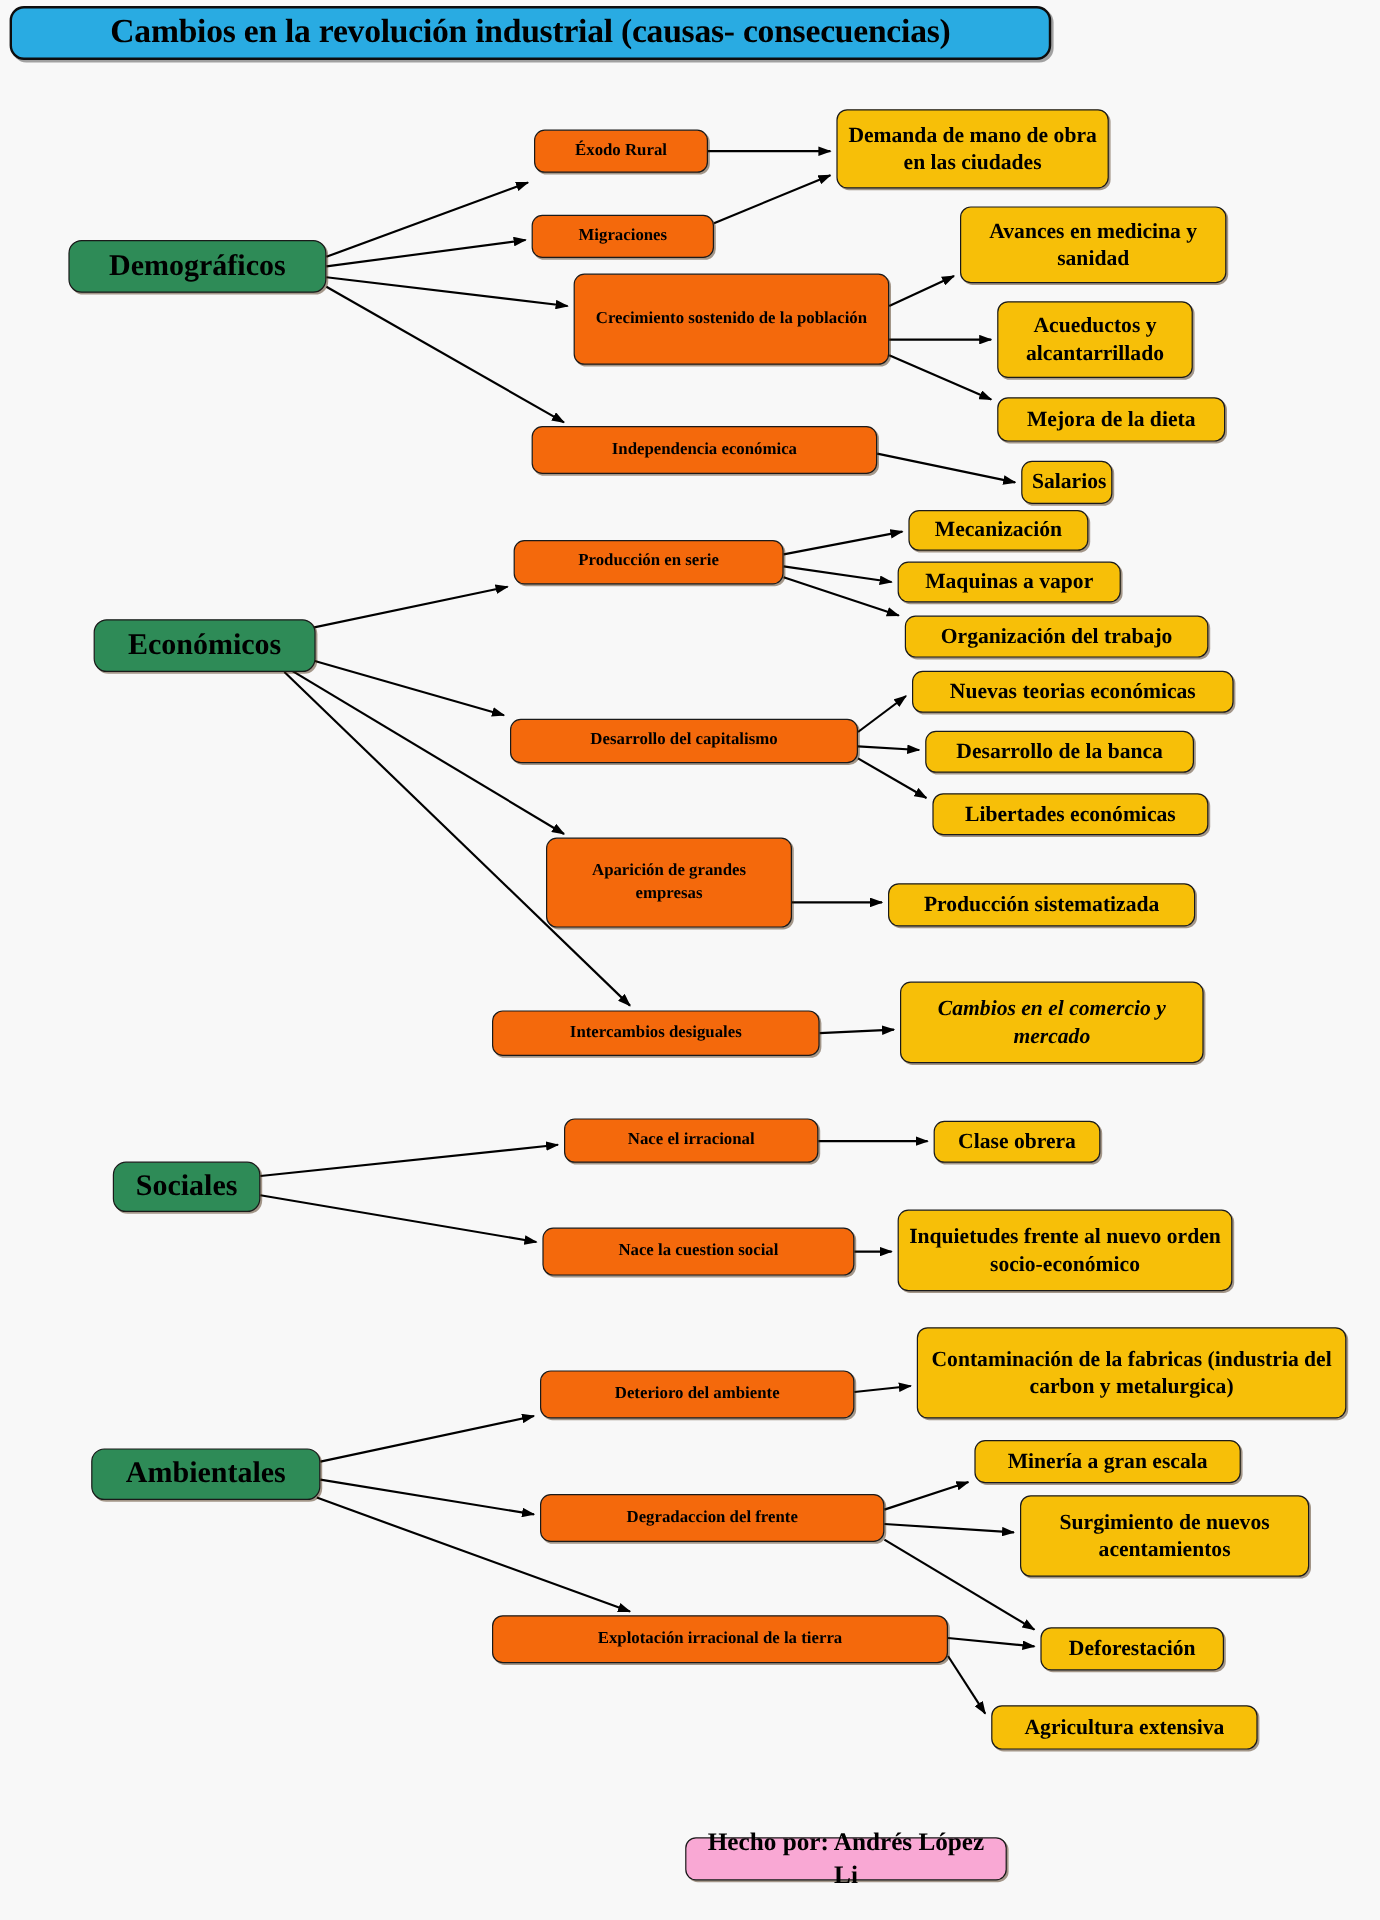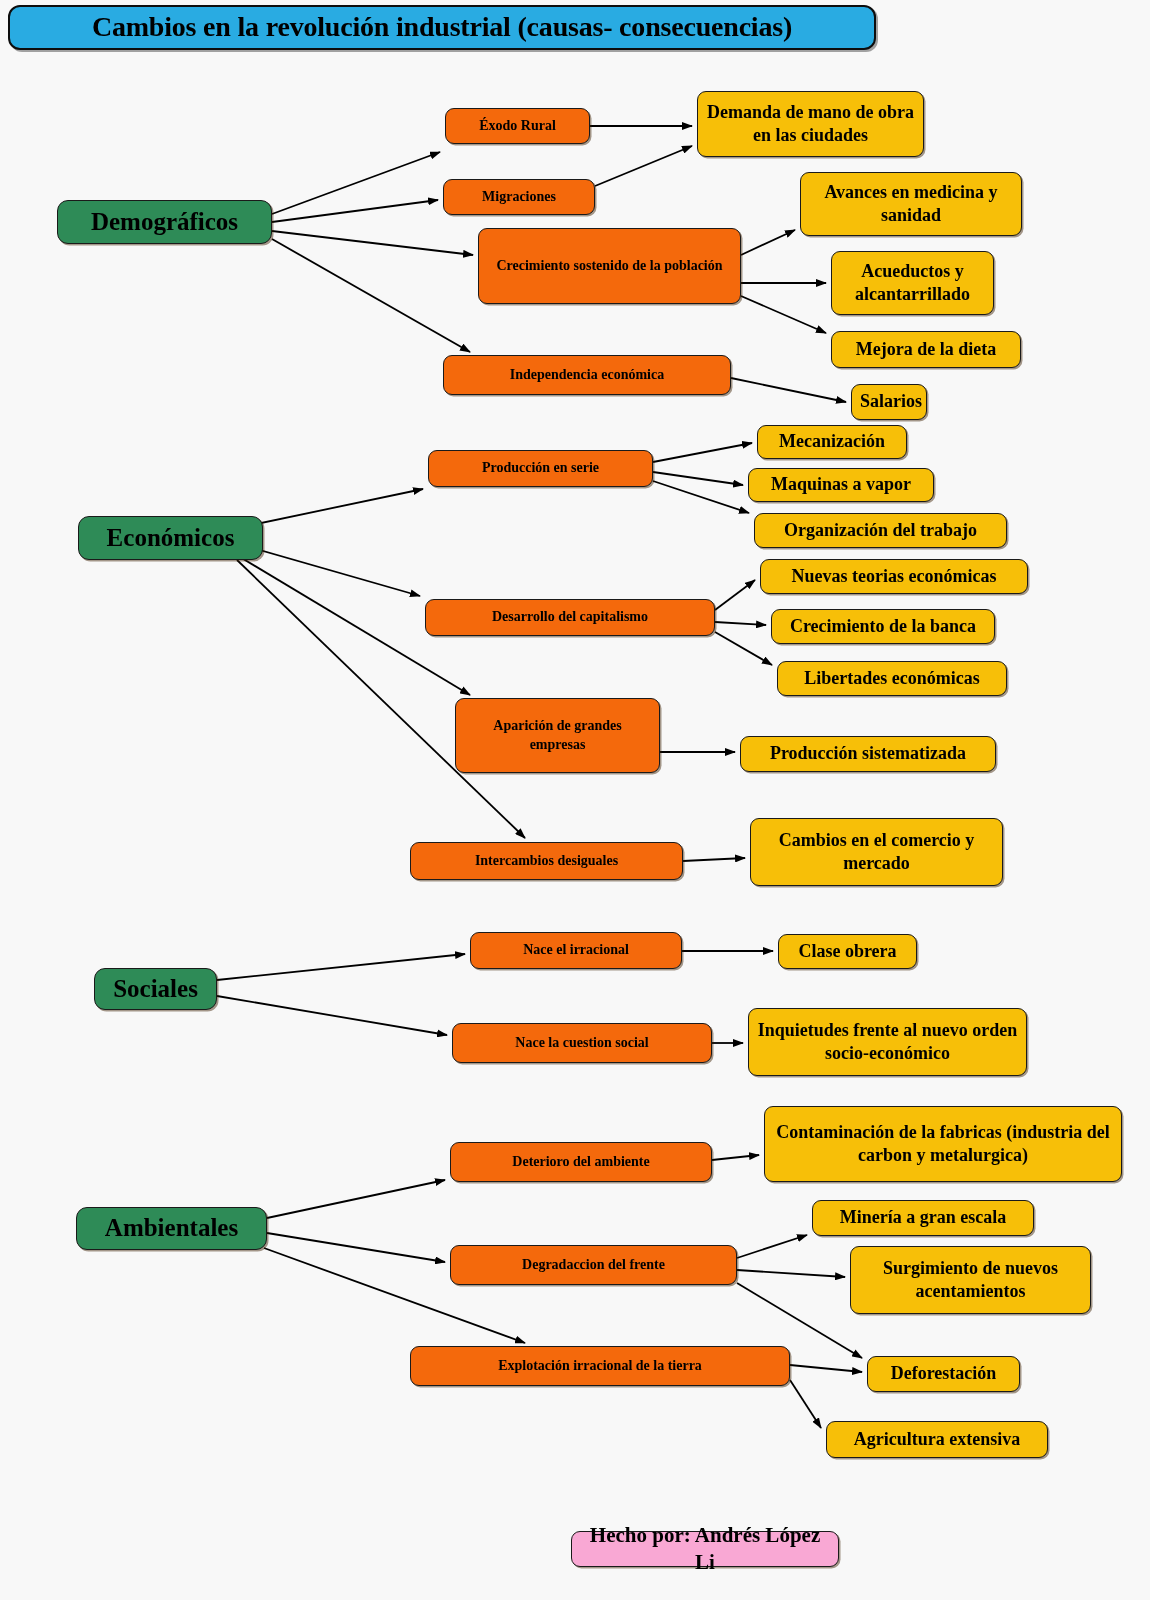--- a/index.html
+++ b/index.html
@@ -175,29 +175,29 @@
       <div class="node effect" style="left: 748px; top: 468px; width: 186px; height: 34px;">
         <span>Maquinas a vapor</span>
       </div>
       <div class="node effect" style="left: 754px; top: 513px; width: 253px; height: 35px;">
         <span>Organización del trabajo</span>
       </div>
       <div class="node effect" style="left: 760px; top: 559px; width: 268px; height: 35px;">
         <span>Nuevas teorias económicas</span>
       </div>
       <div class="node effect" style="left: 771px; top: 609px; width: 224px; height: 35px;">
-        <span>Crecimiento de la banca</span>
+        <span>Desarrollo de la banca</span>
       </div>
       <div class="node effect" style="left: 777px; top: 661px; width: 230px; height: 35px;">
         <span>Libertades económicas</span>
       </div>
       <div class="node effect" style="left: 740px; top: 736px; width: 256px; height: 36px;">
         <span>Producción sistematizada</span>
       </div>
-      <div class="node effect" style="left: 750px; top: 818px; width: 253px; height: 68px;">
+      <div class="node effect" style="left: 750px; top: 818px; width: 253px; height: 68px; font-style: italic;">
         <span>Cambios en el comercio y mercado</span>
       </div>
       <div class="node root" style="left: 94px; top: 968px; width: 123px; height: 42px;">
         <span>Sociales</span>
       </div>
       <div class="node cause" style="left: 470px; top: 932px; width: 212px; height: 37px;">
         <span>Nace el irracional</span>
       </div>
       <div class="node cause" style="left: 452px; top: 1023px; width: 260px; height: 40px;">
         <span>Nace la cuestion social</span>

